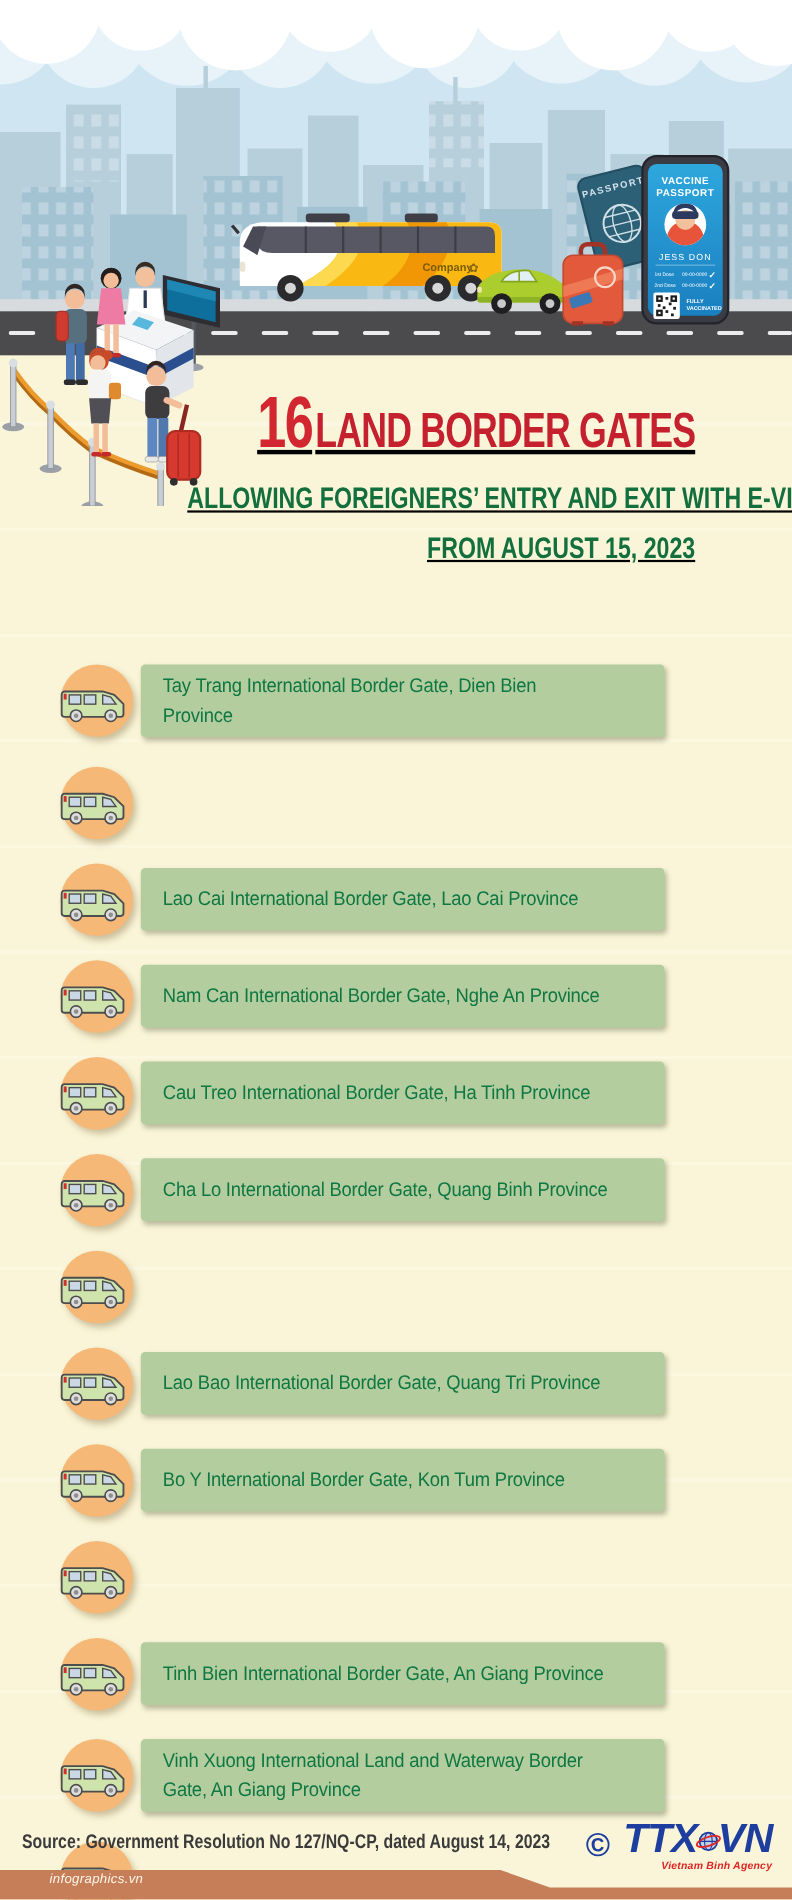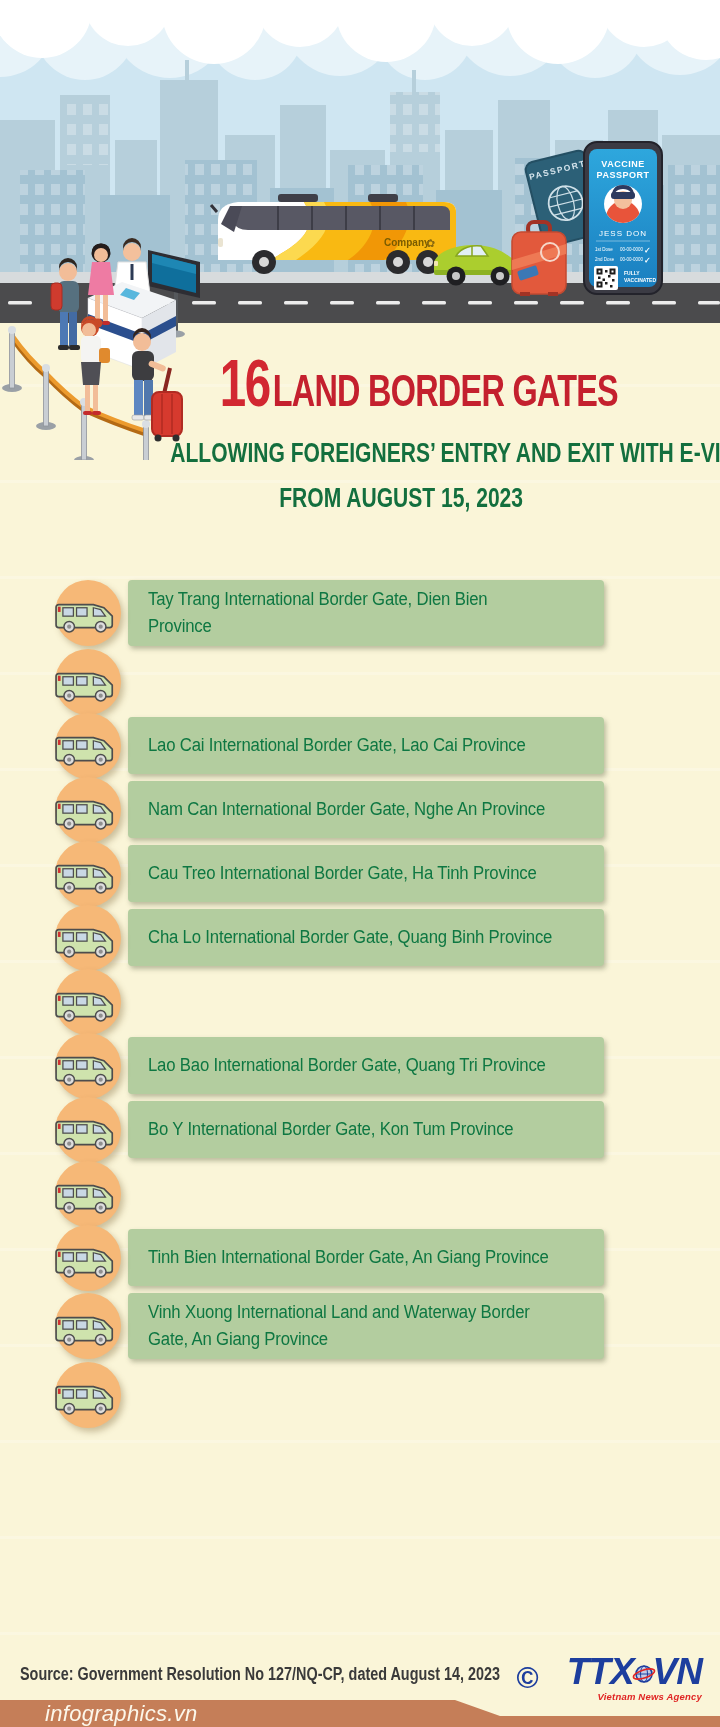--- a/index.html
+++ b/index.html
@@ -7,56 +7,56 @@
     width:720px;height:1727px;overflow:hidden;
     font-family:"Liberation Sans", sans-serif;
     background:#faf5d8;
     background-image:repeating-linear-gradient(to bottom, rgba(255,255,255,.22) 0 3px, rgba(255,255,255,0) 3px 96px);
     position:relative;
   }
   .page{position:relative;width:720px;height:1727px;}
   .hero{position:absolute;top:0;left:0;width:720px;height:460px;pointer-events:none;}
 
   
-  .title-block{position:absolute;top:350px;left:40px;right:88px;text-align:center;}
+  .title-block{position:absolute;top:350px;left:40px;right:88px;text-align:right;text-decoration:underline;}
   .title-line{white-space:nowrap;font-weight:bold;color:#c4202e;font-size:45px;
     letter-spacing:-1px;transform:scaleX(.72);transform-origin:right center;line-height:1;}
   .title-line .count{font-size:66px;color:#d22731;letter-spacing:-2px;padding-right:4px;}
   .subtitle{margin-top:24px;font-weight:bold;color:#136f3e;font-size:27px;line-height:1;
     white-space:nowrap;transform:scaleX(.78);transform-origin:right center;}
   .subtitle.second{margin-top:18px;}
 
   
   .gates{position:absolute;top:580px;left:55px;right:116px;display:flex;flex-direction:column;gap:7px;}
-  .gate-row{position:relative;padding-left:73px;min-height:57px;display:flex;}
+  .gate-row{position:relative;padding-left:73px;min-height:57px;display:flex;margin-top:24px;}
   .gate-icon{position:absolute;left:0;top:50%;transform:translateY(-50%);
     width:66px;height:66px;border-radius:50%;background:#f6b877;
     box-shadow:3px 4px 6px rgba(130,105,60,.38);
     display:flex;align-items:center;justify-content:center;}
   .gate-icon svg{width:64px;height:42px;margin-left:-5px;}
   .gate-bar{flex:1;background:#b3cd9f;border-radius:4px;
     box-shadow:2px 3px 5px rgba(108,115,84,.45);
     display:flex;align-items:center;padding:6px 18px 6px 20px;}
   .gate-bar span{font-size:18px;line-height:1.5;color:#0e7742;letter-spacing:-.2px;
     transform:scaleX(.93);transform-origin:left center;display:block;}
 
   
   .source-line{position:absolute;top:1664px;left:20px;font-size:18px;font-weight:bold;
     color:#3a3a3a;white-space:nowrap;transform:scaleX(.8);transform-origin:left center;}
   .vna{position:absolute;top:1653px;right:18px;display:flex;align-items:center;gap:12px;}
   .vna .copy{font-size:30px;font-weight:bold;color:#1d3e9e;line-height:1;}
   .vna .logo{display:flex;flex-direction:column;align-items:flex-end;}
   .vna .logo-row{display:flex;align-items:center;font-size:37px;font-weight:800;
-    color:#1d3e9e;letter-spacing:-1px;line-height:1;font-style:italic;margin-left:16px;}
+    color:#1d3e9e;letter-spacing:-1px;line-height:1;font-style:italic;}
   .vna .logo-row svg{width:24px;height:24px;margin:4px -3px 0 -2px;}
   .vna .logo-sub{font-size:9.5px;font-weight:bold;font-style:italic;color:#e02423;margin-top:1px;letter-spacing:.2px;}
 
   .banner{position:absolute;bottom:0;left:0;width:720px;height:27px;background:#c57e58;
     clip-path:polygon(0 0,455px 0,500px 59%,720px 59%,720px 100%,0 100%);}
-  .banner span{position:absolute;left:45px;top:1px;font-size:22px;font-style:italic;
+  .banner span{position:absolute;left:45px;top:1px;font-size:12px;font-style:italic;
     color:#fcf7ea;letter-spacing:.3px;}
 </style>
 </head>
 <body>
 
 <div class="page">
 
   <svg class="hero" viewBox="0 0 720 460" xmlns="http://www.w3.org/2000/svg">
     <defs>
       <pattern id="win" width="16" height="20" patternUnits="userSpaceOnUse">
@@ -629,21 +629,21 @@
       <span class="logo-row">
         <span>TTX</span>
           <svg viewBox="0 0 24 24">
             <circle cx="12" cy="12" r="8" fill="#c3cde8" stroke="#1d3e9e" stroke-width="1.6"></circle>
             <ellipse cx="12" cy="12" rx="3.5" ry="8" fill="none" stroke="#1d3e9e" stroke-width="1"></ellipse>
             <line x1="4" y1="12" x2="20" y2="12" stroke="#1d3e9e" stroke-width="1"></line>
             <ellipse cx="12" cy="12" rx="11" ry="4" fill="none" stroke="#e02423" stroke-width="1.6" transform="rotate(-18 12 12)"></ellipse>
           </svg>
           <span>VN</span>
       </span>
-      <span class="logo-sub">Vietnam News Agency</span>
+      <span class="logo-sub">Vietnam Binh Agency</span>
     </span>
   </div>
 
   <div class="banner">
     <span>infographics.vn</span>
   </div>
 
 </div>
 
 </body></html>

